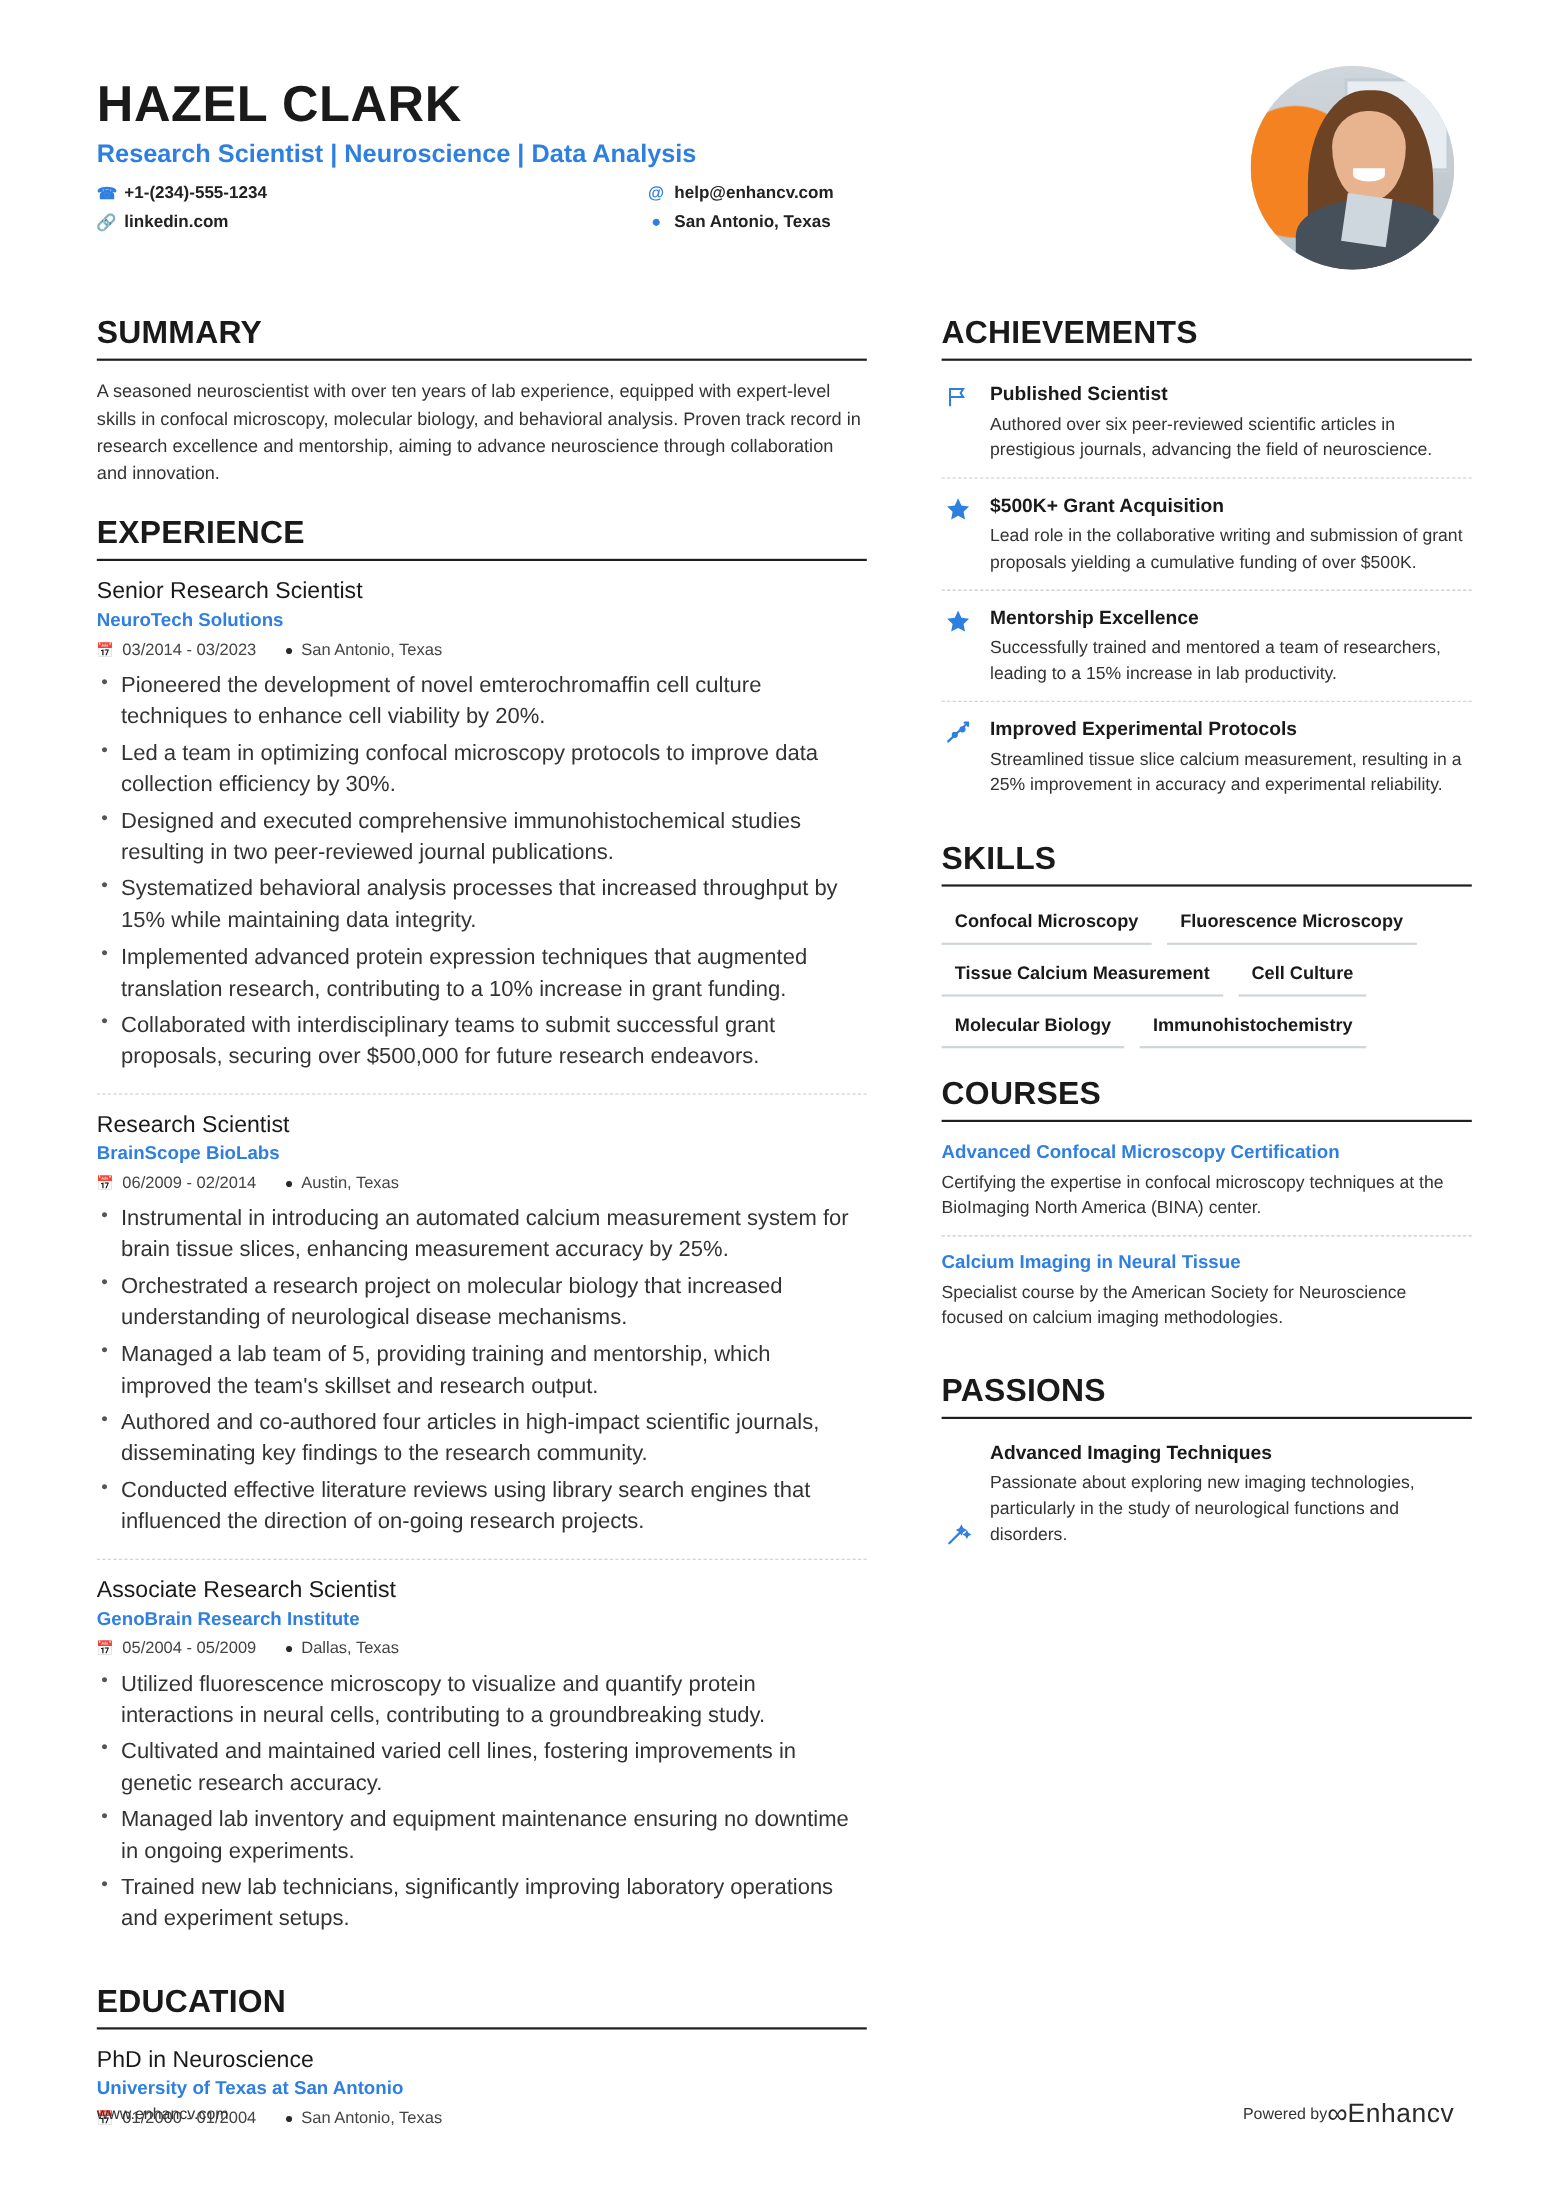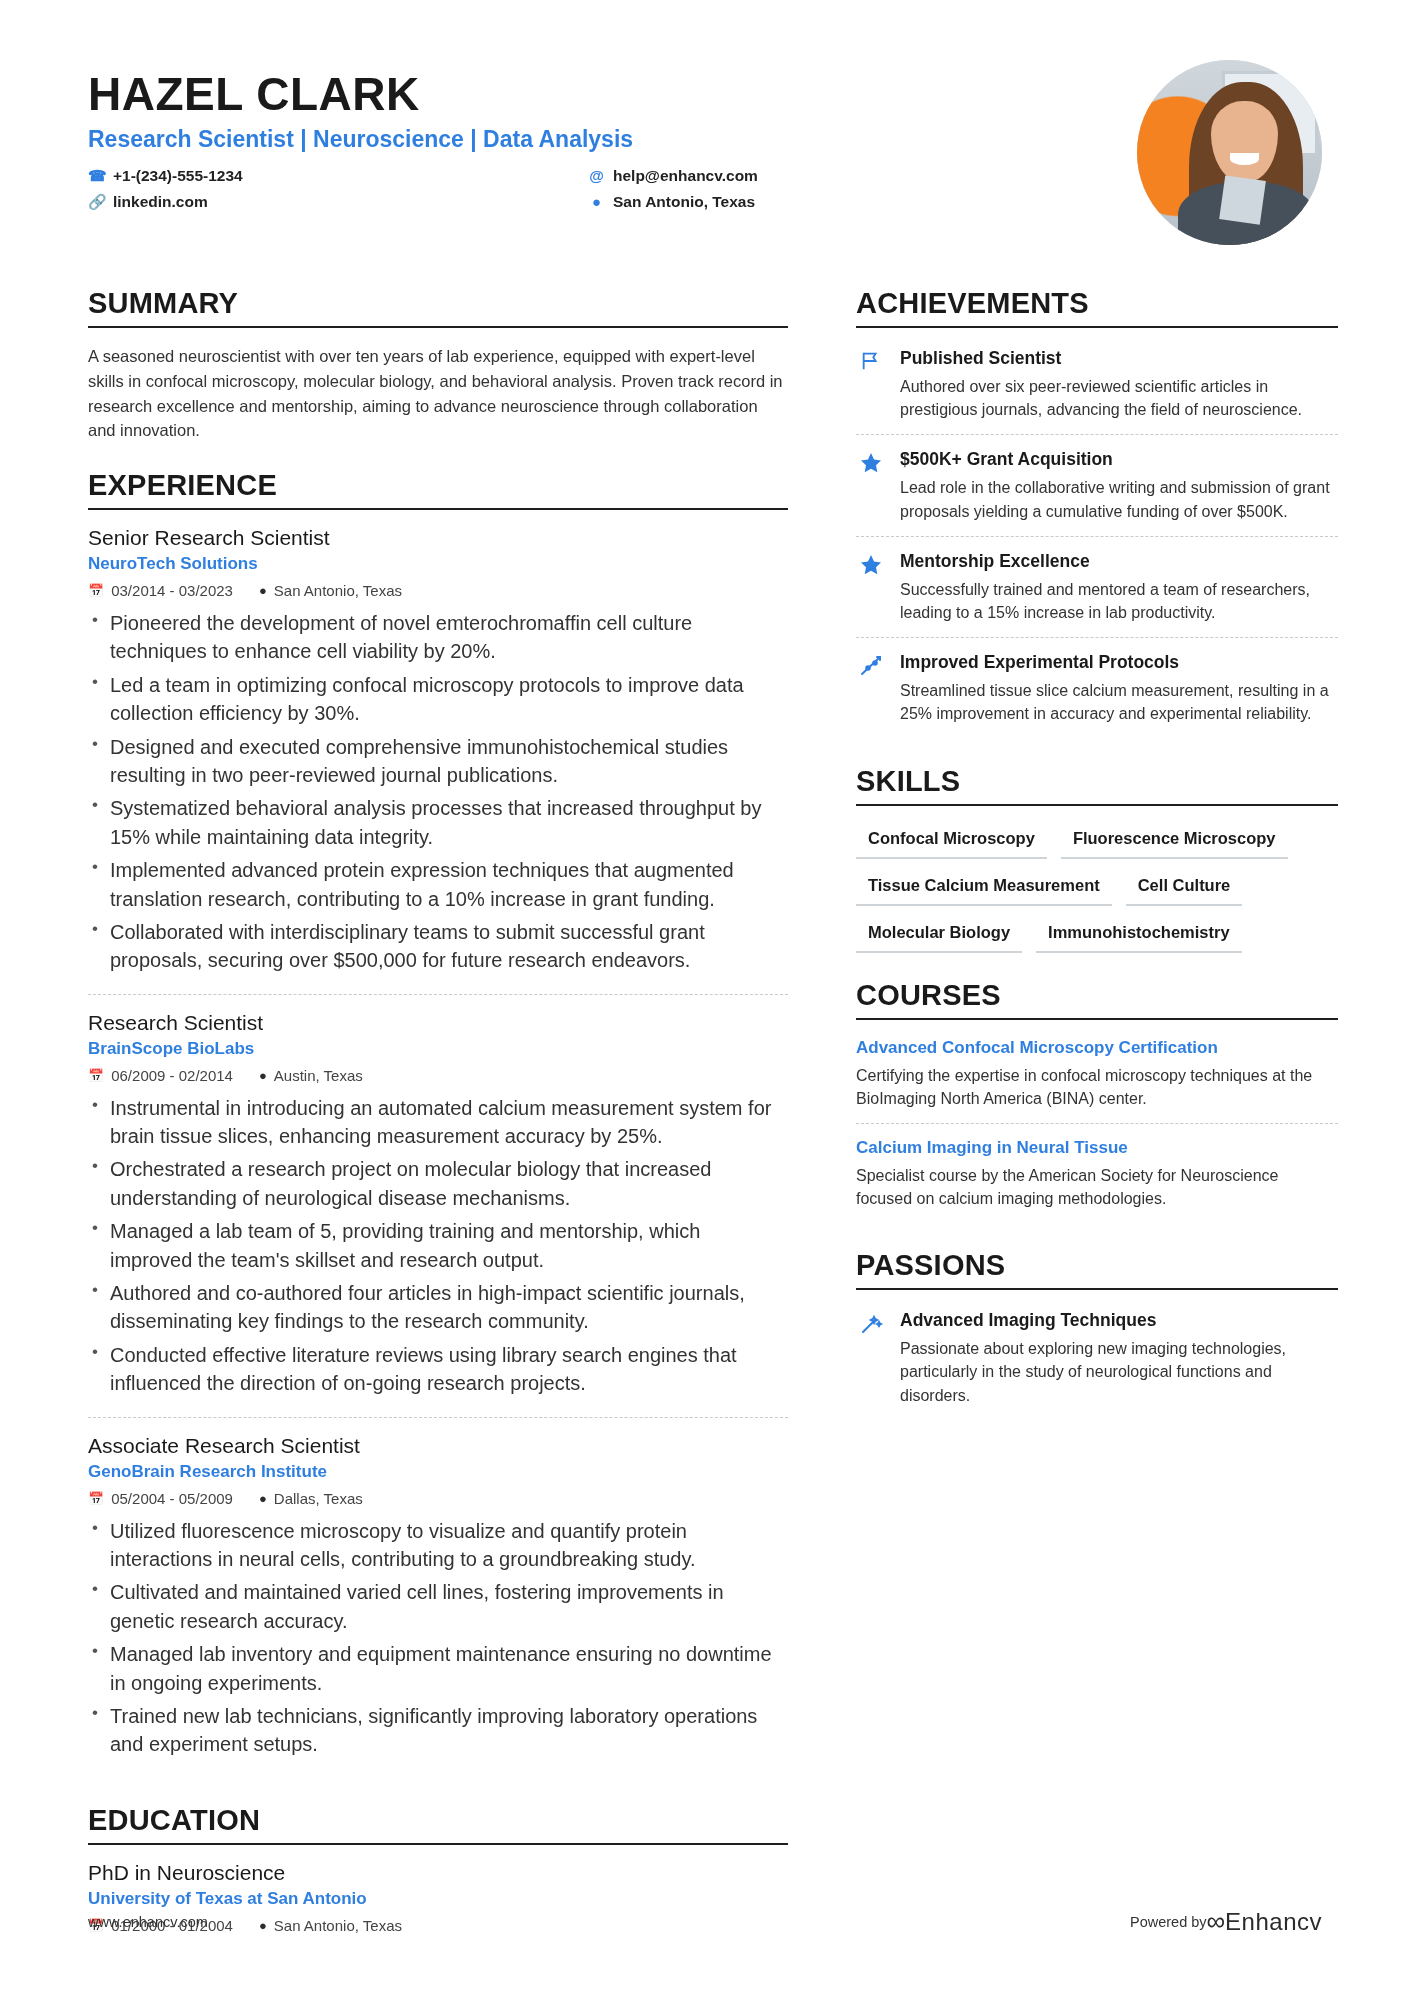--- a/index.html
+++ b/index.html
@@ -228,21 +228,21 @@
 
   
   .course { padding: 2px 0 13px 0; }
   .course + .course { border-top: 1px dashed #c9c9c9; padding-top: 14px; }
   .course-title {
     font-size: 17px; font-weight: bold; color: #2f7fe0; margin: 0 0 6px 0;
   }
   .course-desc { font-size: 16px; line-height: 1.45; color: #333; margin: 0; }
 
   
-  .passion { display: flex; gap: 14px; padding-top: 4px; }
+  .passion { display: flex; gap: 14px; padding-top: 4px; align-items: flex-end; }
 
   
   .footer {
     position: absolute;
     left: 88px; right: 88px; bottom: 58px;
     display: flex; align-items: center; justify-content: space-between;
     font-size: 14.5px; color: #333;
   }
   .powered { display: flex; align-items: center; }
   .brand { font-size: 24px; color: #2b2b2b; letter-spacing: 0.5px; }

